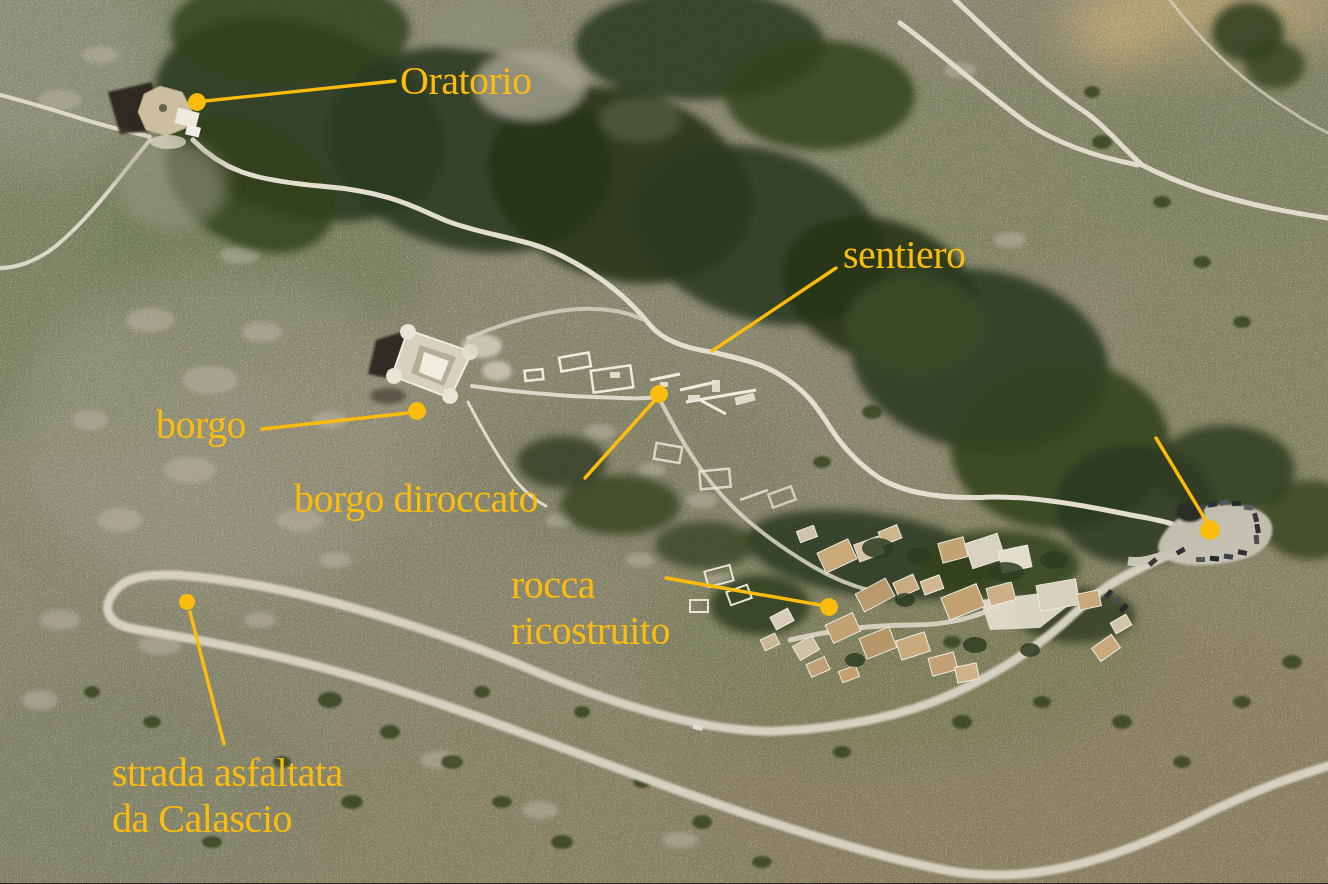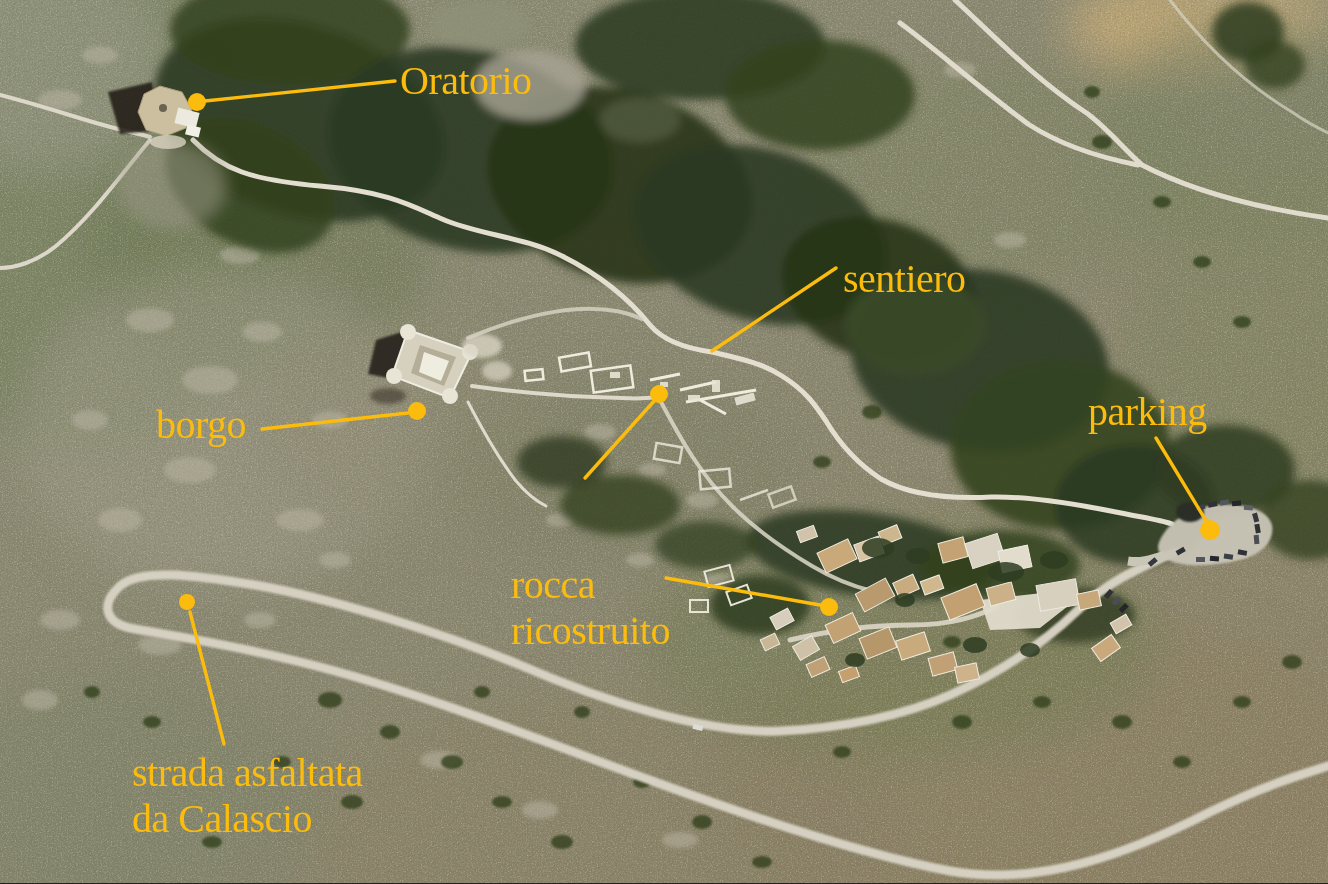--- a/index.html
+++ b/index.html
@@ -321,21 +321,21 @@
   <circle class="ann-dot" cx="659" cy="394" r="9"></circle>
   <line class="ann-line" x1="1156" y1="438" x2="1208" y2="524"></line>
   <circle class="ann-dot" cx="1210" cy="530" r="10"></circle>
   <line class="ann-line" x1="666" y1="578" x2="820" y2="605"></line>
   <circle class="ann-dot" cx="829" cy="607" r="9"></circle>
   <line class="ann-line" x1="190" y1="612" x2="224" y2="744"></line>
   <circle class="ann-dot" cx="187" cy="602" r="8"></circle>
 </svg>
 
 <div class="map-label" style="left:400px; top:58px;">Oratorio</div>
-<div class="map-label" style="left:843px; top:256px;text-align:right;">sentiero</div>
+<div class="map-label" style="left:843px; top:232px;text-align:right;">sentiero</div>
 <div class="map-label" style="left:156px; top:402px;">borgo</div>
-<div class="map-label" style="left:1088px; top:389px;">parking</div>
+<div class="map-label" style="left:294px; top:476px;">borgo diroccato</div>
 <div class="map-label" style="left:511px; top:562px;">rocca
 ricostruito</div>
-<div class="map-label" style="left:112px; top:750px;margin-left:20px;">strada asfaltata
+<div class="map-label" style="left:112px; top:750px;">strada asfaltata
 da Calascio</div>
 
 </div>
 
 </body></html>

